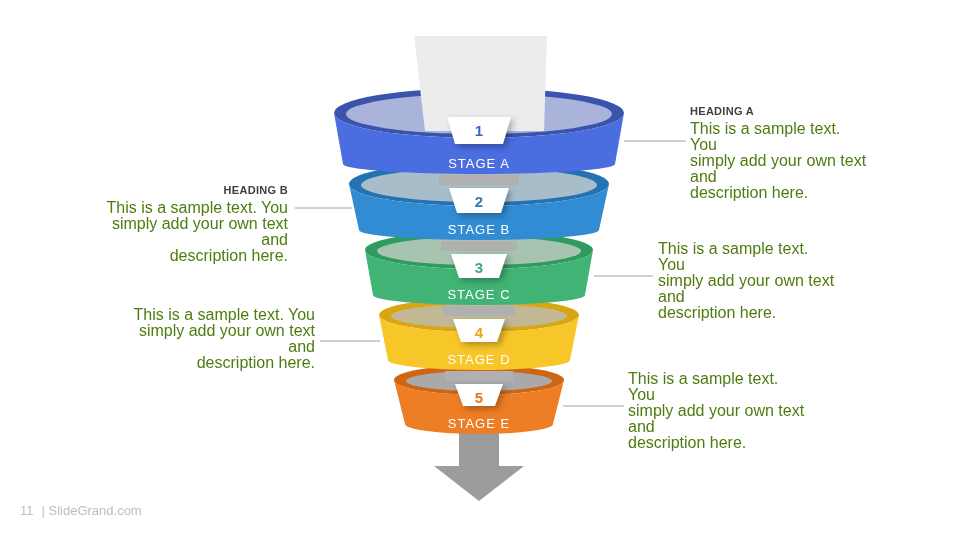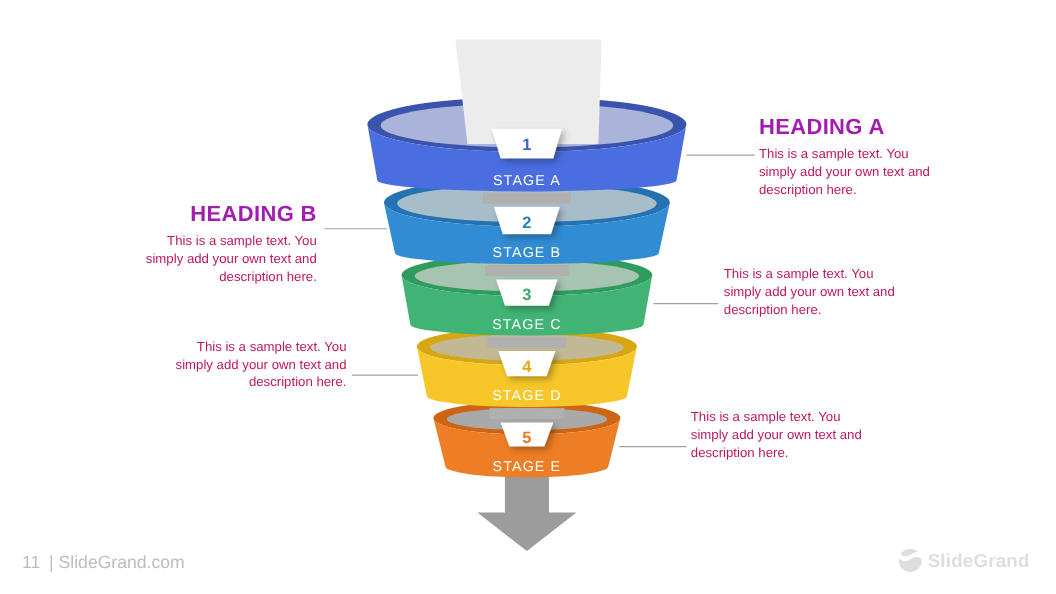--- a/index.html
+++ b/index.html
@@ -3,29 +3,29 @@
 <meta charset="utf-8">
 <style>
   html,body{margin:0;padding:0;background:#888;}
   .slide{
     position:relative;width:960px;height:540px;background:#ffffff;
     font-family:"Liberation Sans", sans-serif;overflow:hidden;margin:0 auto;
   }
   svg.diagram{position:absolute;left:0;top:0;width:960px;height:540px;}
   .callout{position:absolute;}
   .callout .heading{
-    font-size:20px;font-weight:bold;color:#a21caf;letter-spacing:.3px;margin:0 0 4px 0;
+    font-size:11px;font-weight:bold;color:#404040;letter-spacing:.3px;margin:0 0 4px 0;
   }
   .callout .body-line{
-    font-size:12px;line-height:16px;color:#be185d;
+    font-size:16px;line-height:16px;color:#4d7c0f;
   }
   .align-right{text-align:right;}
   .align-left{text-align:left;}
   .footer-left{
-    position:absolute;left:20px;top:503px;font-size:16px;color:#bdbdbd;display:flex;gap:8px;
+    position:absolute;left:20px;top:503px;font-size:13px;color:#bdbdbd;display:flex;gap:8px;
   }
   .brand{
     position:absolute;right:24px;top:499px;display:flex;align-items:center;gap:5px;
   }
   .brand .brand-text{
     font-size:17px;font-weight:bold;color:#dedede;letter-spacing:.2px;
   }
 </style>
 </head>
 <body>
@@ -106,23 +106,14 @@
     <div class="body-line">This is a sample text.  You</div>
     <div class="body-line">simply add your own text  and</div>
     <div class="body-line">description here.</div>
   </div>
 
   <div class="footer-left">
     <span>11</span>
     <span>| SlideGrand.com</span>
   </div>
 
-  <div class="brand">
-    <span style="display:inline-block;width:21px;height:21px;">
-      <svg viewBox="0 0 20 20" width="21" height="21">
-        <circle cx="10" cy="10" r="10" fill="#dedede"></circle>
-        <path d="M0 8 Q 5 13 10 9 Q 15 5 20 9 L 20 4 Q 15 1 10 5 Q 5 9 0 3 Z" fill="#ffffff"></path>
-      </svg>
-    </span>
-    <span class="brand-text">SlideGrand</span>
-  </div>
 
 </div>
 
 </body></html>

